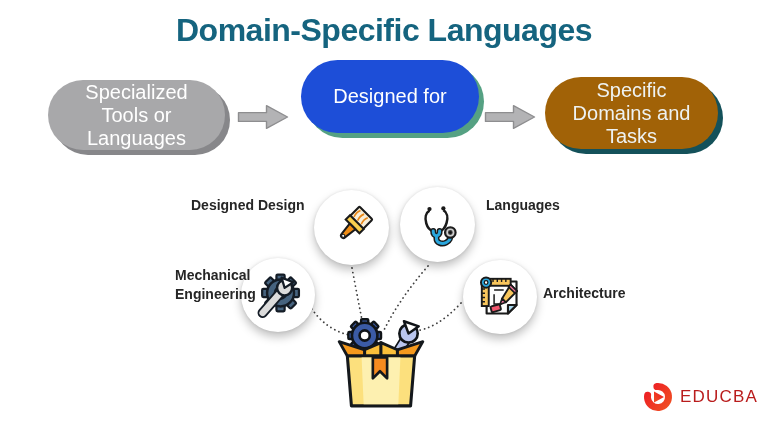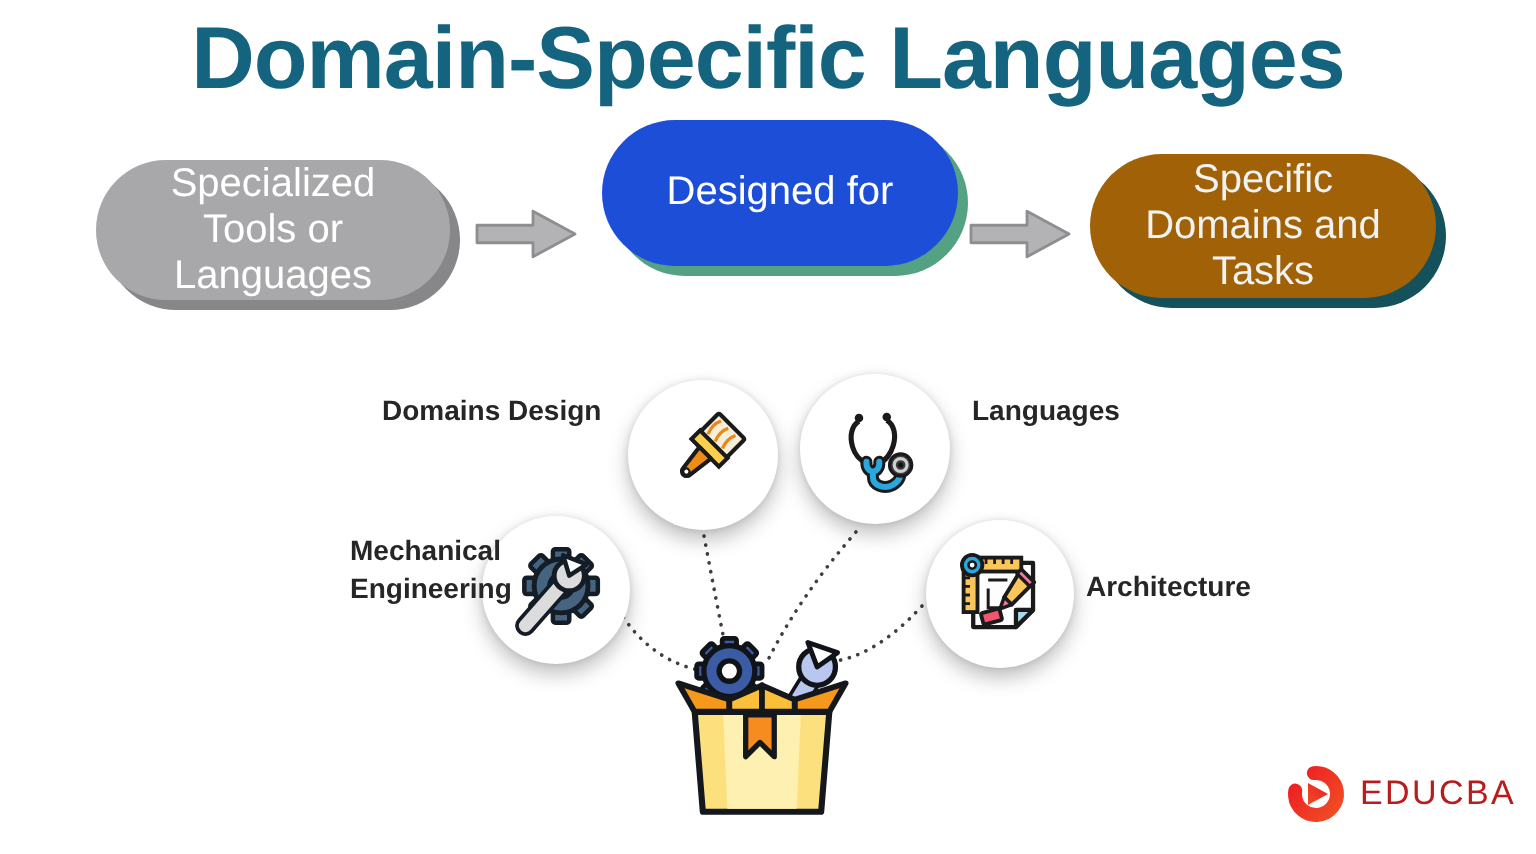--- a/index.html
+++ b/index.html
@@ -1,21 +1,21 @@
 <!DOCTYPE html>
 <html><head>
 <meta charset="utf-8">
 <style>
   * { margin:0; padding:0; box-sizing:border-box; }
   html,body { width:768px; height:427px; background:#fff; overflow:hidden;
               font-family:"Liberation Sans","DejaVu Sans",sans-serif; }
   .canvas { position:relative; width:768px; height:427px; background:#ffffff; }
 
   .page-title { position:absolute; top:8px; left:0; width:768px; text-align:center;
-    font-size:44px; font-weight:bold; letter-spacing:-0.5px; color:#15647f; line-height:44px; }
+    font-size:32px; font-weight:bold; letter-spacing:-0.5px; color:#15647f; line-height:44px; }
 
   .pill { position:absolute; border-radius:37px; color:#fff; display:flex;
     align-items:center; justify-content:center; text-align:center;
     font-size:20px; line-height:23px; padding:0 12px; }
   .pill-1 { left:48px;  top:80px; width:177px; height:70px; background:#a8a8aa;
             box-shadow:5px 5px 0 #87878a; }
   .pill-2 { left:301px; top:60px; width:178px; height:73px; background:#1d4ed8;
             box-shadow:5px 5px 0 #55a183; }
   .pill-3 { left:545px; top:77px; width:173px; height:72px; background:#a16207;
             box-shadow:5px 5px 0 #14515a; color:#eef2f2; }
@@ -141,21 +141,21 @@
       <path d="M4.5,14 h3 M4.5,18 h3 M4.5,22 h3 M4.5,26 h3" stroke="#1a1a1a" stroke-width="1.3"></path>
       <circle cx="8.5" cy="8" r="4.8" fill="#2aa7de" stroke="#1a1a1a" stroke-width="1.8"></circle>
       <circle cx="8.5" cy="8" r="1.7" fill="#fff" stroke="#1a1a1a" stroke-width="1.2"></circle>
       <path d="M31.5,10 L37.5,16 L27,26.5 L23.5,23 Z" fill="#f9c65c" stroke="#1a1a1a" stroke-width="1.8" stroke-linejoin="round"></path>
       <path d="M31.5,10 L37.5,16 L35.5,18 L29.5,12 Z" fill="#f478a0" stroke="#1a1a1a" stroke-width="1.6" stroke-linejoin="round"></path>
       <path d="M23.5,23 L27,26.5 L21.5,28.5 Z" fill="#f478a0" stroke="#1a1a1a" stroke-width="1.6" stroke-linejoin="round"></path>
       <rect x="13" y="29.5" width="9" height="5.5" rx="1" transform="rotate(-15 17 32)" fill="#f2566e" stroke="#1a1a1a" stroke-width="1.8"></rect>
     </svg>
   </div>
 
-  <div class="domain-label label-gd">Domains Design</div>
+  <div class="domain-label label-gd">Designed Design</div>
   <div class="domain-label label-hc">Languages</div>
   <div class="domain-label label-ar">Architecture</div>
   <div class="domain-label label-me">Mechanical Engineering</div>
 
   <svg class="toolbox" viewBox="0 0 100 100">
     <g fill="#3b5ba5" stroke="#101418" stroke-width="2.4" stroke-linejoin="round">
       <rect x="30.5" y="10" width="7" height="7" rx="1"></rect>
       <rect x="30.5" y="10" width="7" height="7" rx="1" transform="rotate(45 34 26)"></rect>
       <rect x="30.5" y="10" width="7" height="7" rx="1" transform="rotate(90 34 26)"></rect>
       <rect x="30.5" y="10" width="7" height="7" rx="1" transform="rotate(135 34 26)"></rect>

